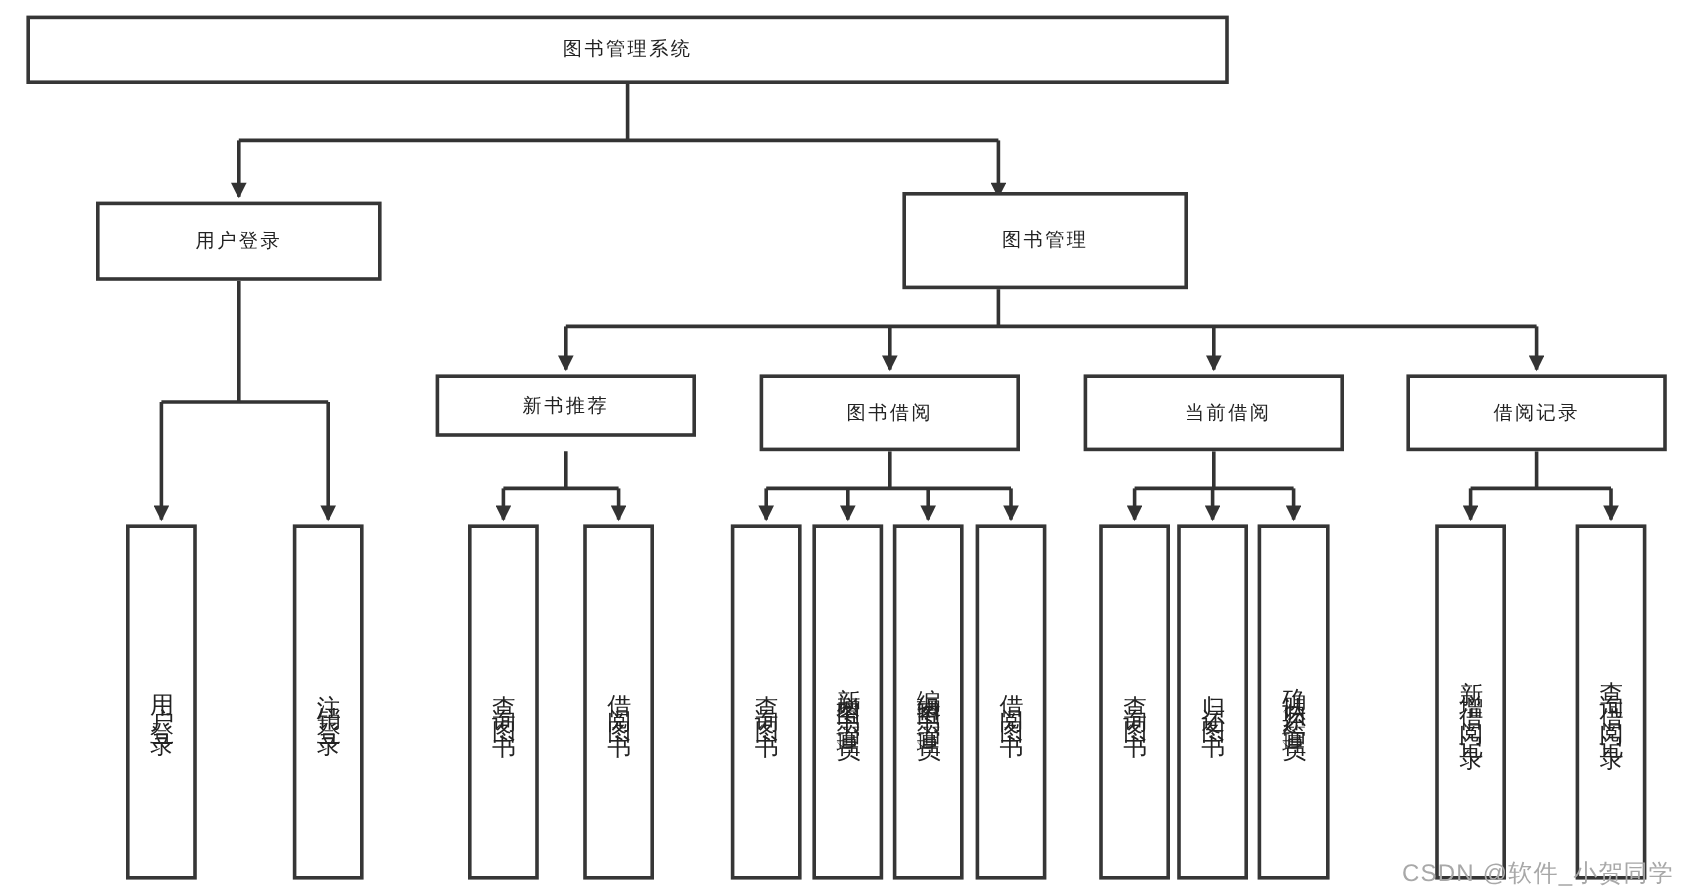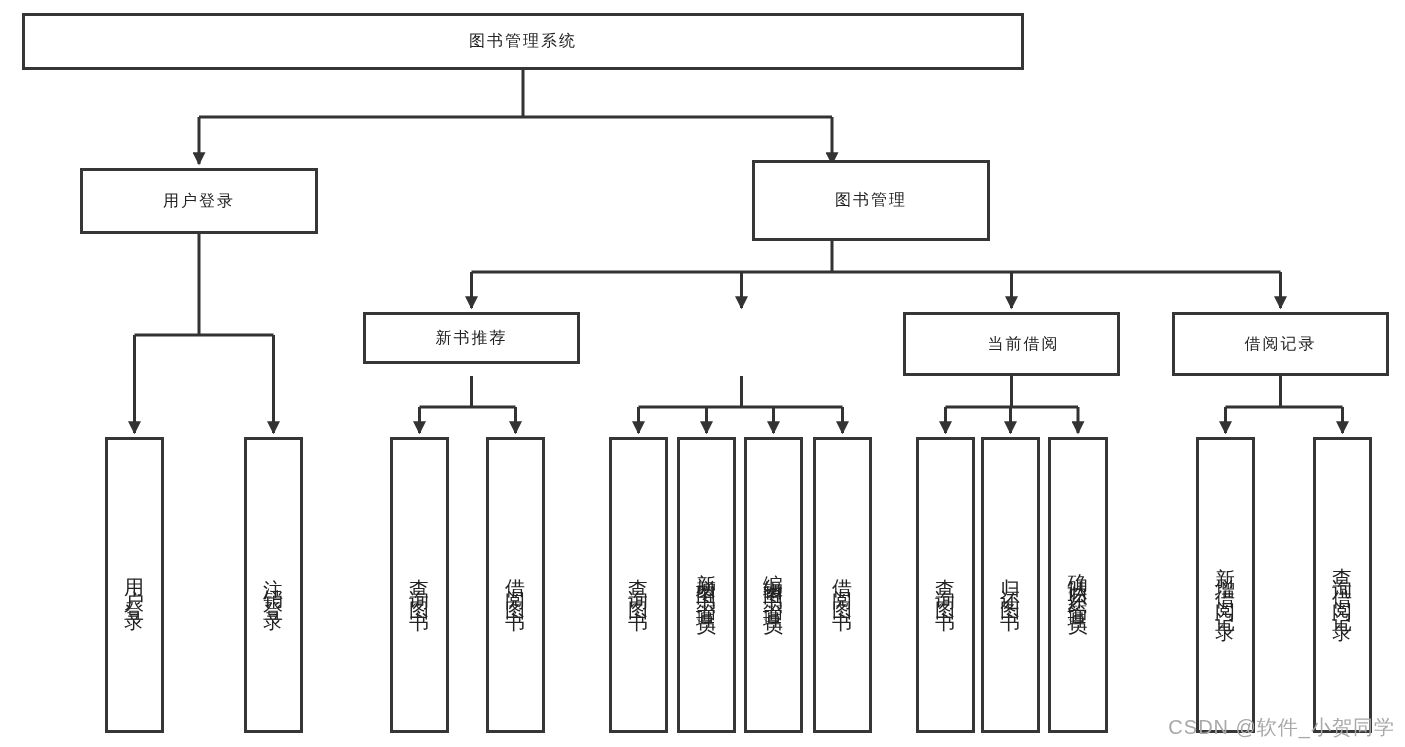--- a/index.html
+++ b/index.html
@@ -97,20 +97,21 @@
     <path d="M1225.5 407 V433" marker-end="url(#arrow)"></path>
     <path d="M1342.5 407 V433" marker-end="url(#arrow)"></path>
   </svg>
 
   <div class="node" style="left:22px;top:13px;width:1002px;height:57px;">图书管理系统</div>
 
   <div class="node" style="left:80px;top:168px;width:238px;height:66px;">用户登录</div>
   <div class="node" style="left:713px;top:160px;width:238px;height:81px;margin-left:39px;">图书管理</div>
 
   <div class="node" style="left:363px;top:312px;width:217px;height:52px;">新书推荐</div>
+  <div class="node" style="left:633px;top:312px;width:217px;height:64px;">图书借阅</div>
   <div class="node" style="left:903px;top:312px;width:217px;height:64px;padding-left:24px;">当前借阅</div>
   <div class="node" style="left:1172px;top:312px;width:217px;height:64px;">借阅记录</div>
 
   <div class="vnode" style="left:105px;top:437px;width:59px;height:296px;">
     <span class="vtext">用户登录</span>
   </div>
   <div class="vnode" style="left:244px;top:437px;width:59px;height:296px;">
     <span class="vtext">注销登录</span>
   </div>
 

